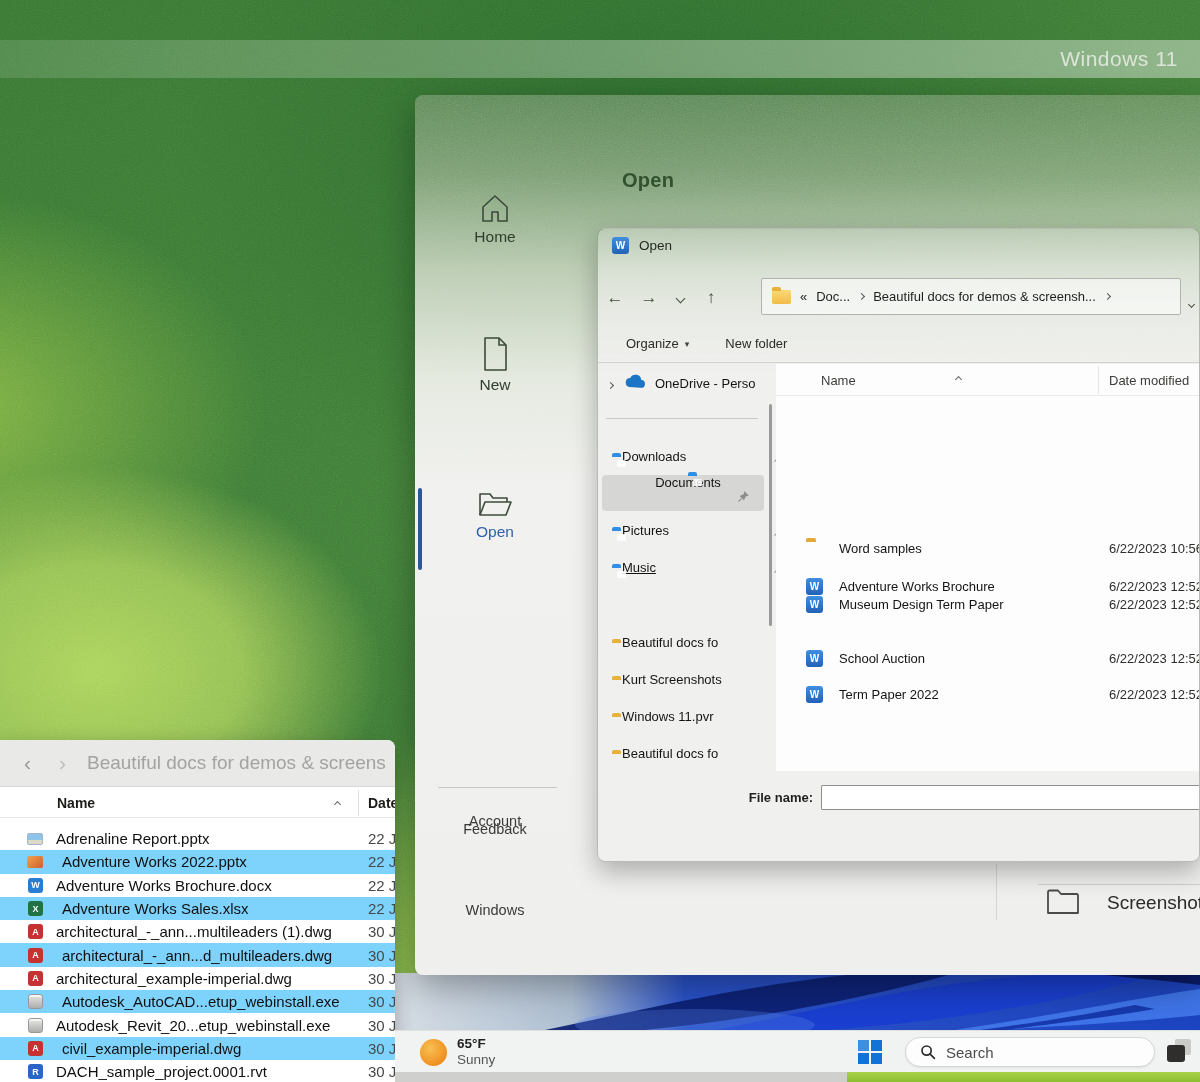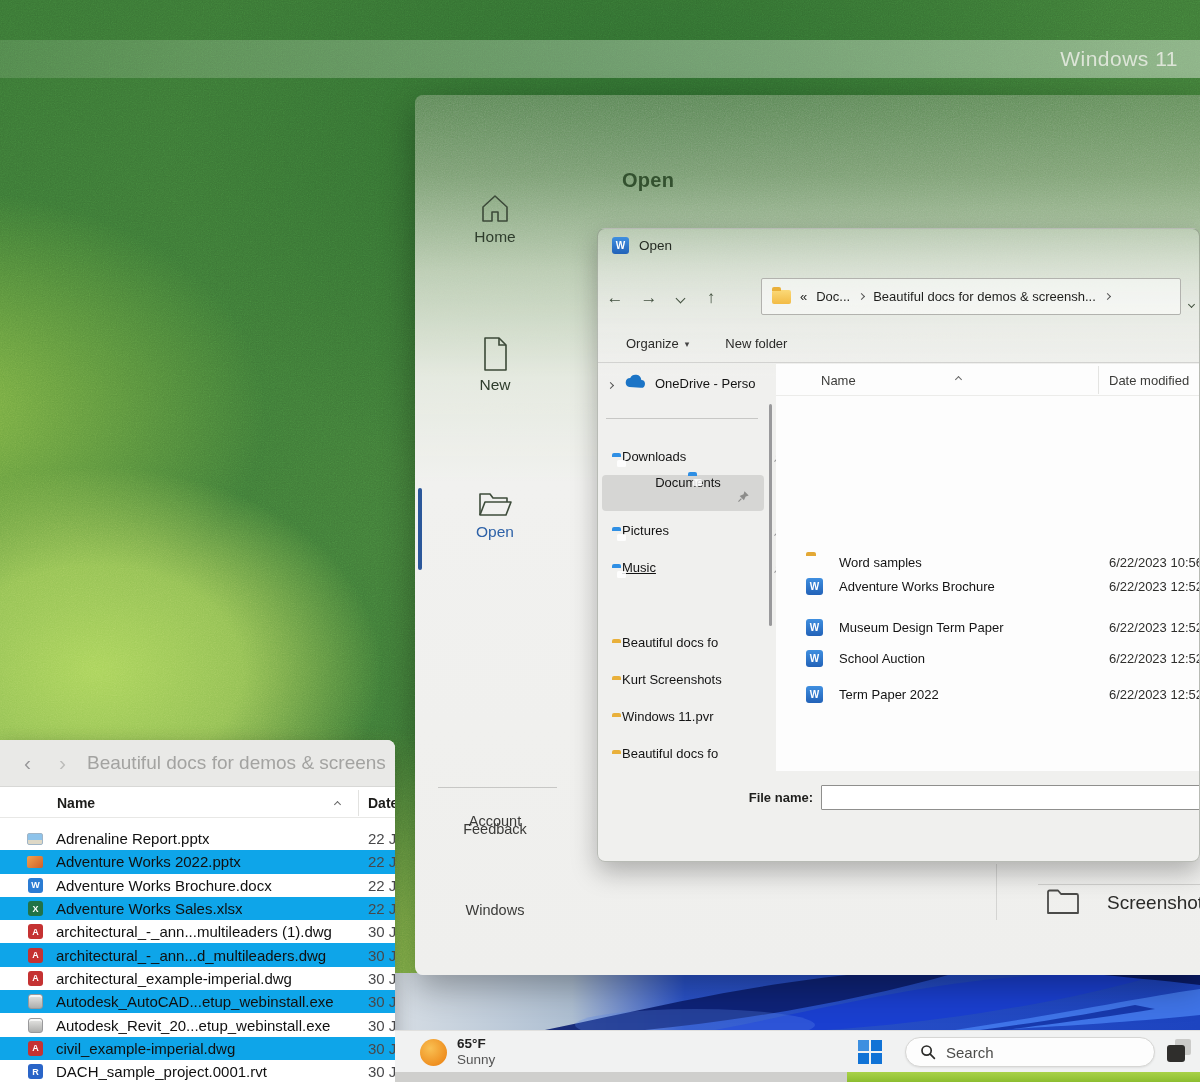--- a/index.html
+++ b/index.html
@@ -124,21 +124,21 @@
   .ex-back { font-size:21px; color:#98989a; margin-left:24px; }
   .ex-fwd { font-size:21px; color:#bcbcba; margin-left:28px; }
   .ex-title { margin-left:21px; font-size:19px; color:#a3a3a1; white-space:nowrap; overflow:hidden; }
   .ex-header { position:absolute; left:0; top:47px; width:100%; height:31px; border-bottom:1px solid #e8e8e6; font-size:14px; color:#1c1c1a; }
   .ex-header .hn { position:absolute; left:57px; top:8px; font-weight:700; }
   .ex-header .hs { position:absolute; left:335px; top:7px; color:#666; }
   .ex-header .hsep { position:absolute; left:358px; top:3px; width:1px; height:26px; background:#e2e2e0; }
   .ex-header .hd { position:absolute; left:368px; top:8px; font-weight:700; white-space:nowrap; }
   .ex-rows { position:absolute; left:0; top:87px; width:100%; }
   .erow { position:relative; width:100%; height:23.3px; display:flex; align-items:center; }
-  .erow.alt { background:#0ea5e9; }
+  .erow.alt { background:#7dd3fc;gap:6px; }
   .eic { flex:none; margin-left:28px; width:15px; height:15px; border-radius:3px; color:#fff;
     display:flex; align-items:center; justify-content:center; font-size:9px; font-weight:700; }
   .eic-img { width:16px; height:12px; border-radius:2px; background:linear-gradient(180deg,#8ec3ea 58%,#ded8c6 58%); border:1px solid #9fb4c6; margin-left:27px; }
   .eic-ppt { width:16px; height:12px; border-radius:2px; background:linear-gradient(135deg,#f2a24e,#cf5f2a); margin-left:27px; }
   .eic-word { background:#2b7cd3; } .eic-word::after { content:'W'; }
   .eic-excel { background:#217346; } .eic-excel::after { content:'X'; }
   .eic-dwg { background:#c53232; } .eic-dwg::after { content:'A'; }
   .eic-rvt { background:#2a65c8; } .eic-rvt::after { content:'R'; }
   .eic-exe { background:linear-gradient(180deg,#e6e6e4,#aeaeac); border:1px solid #99999b; box-shadow:inset 0 2px 0 rgba(255,255,255,.7); }
   .ename { margin-left:13px; font-size:15px; color:#101010; white-space:nowrap; overflow:hidden; max-width:293px; }
@@ -353,33 +353,33 @@
       </div>
       <div class="tree-scroll"></div>
 
       <div class="fpane">
         <div class="fhead">
           <span class="hname">Name</span>
           <span class="hsort"><span class="chev u sm"></span></span>
           <span class="hsep"></span>
           <span class="hdate">Date modified</span>
         </div>
-        <div class="frow" style="top:181px;">
+        <div class="frow" style="top:167px;">
           <span class="fic"><span class="ffold"></span></span>
           <span class="fname">Word samples</span>
           <span class="fdate">6/22/2023 10:56</span>
         </div>
         <div class="frow" style="top:205px;">
           <span class="fic">
               <span class="ficw"></span>
             </span>
           <span class="fname">Adventure Works Brochure</span>
           <span class="fdate">6/22/2023 12:52</span>
         </div>
-        <div class="frow" style="top:246px;">
+        <div class="frow" style="top:223px;">
           <span class="fic">
               <span class="ficw"></span>
             </span>
           <span class="fname">Museum Design Term Paper</span>
           <span class="fdate">6/22/2023 12:52</span>
         </div>
         <div class="frow" style="top:277px;">
           <span class="fic">
               <span class="ficw"></span>
             </span>

